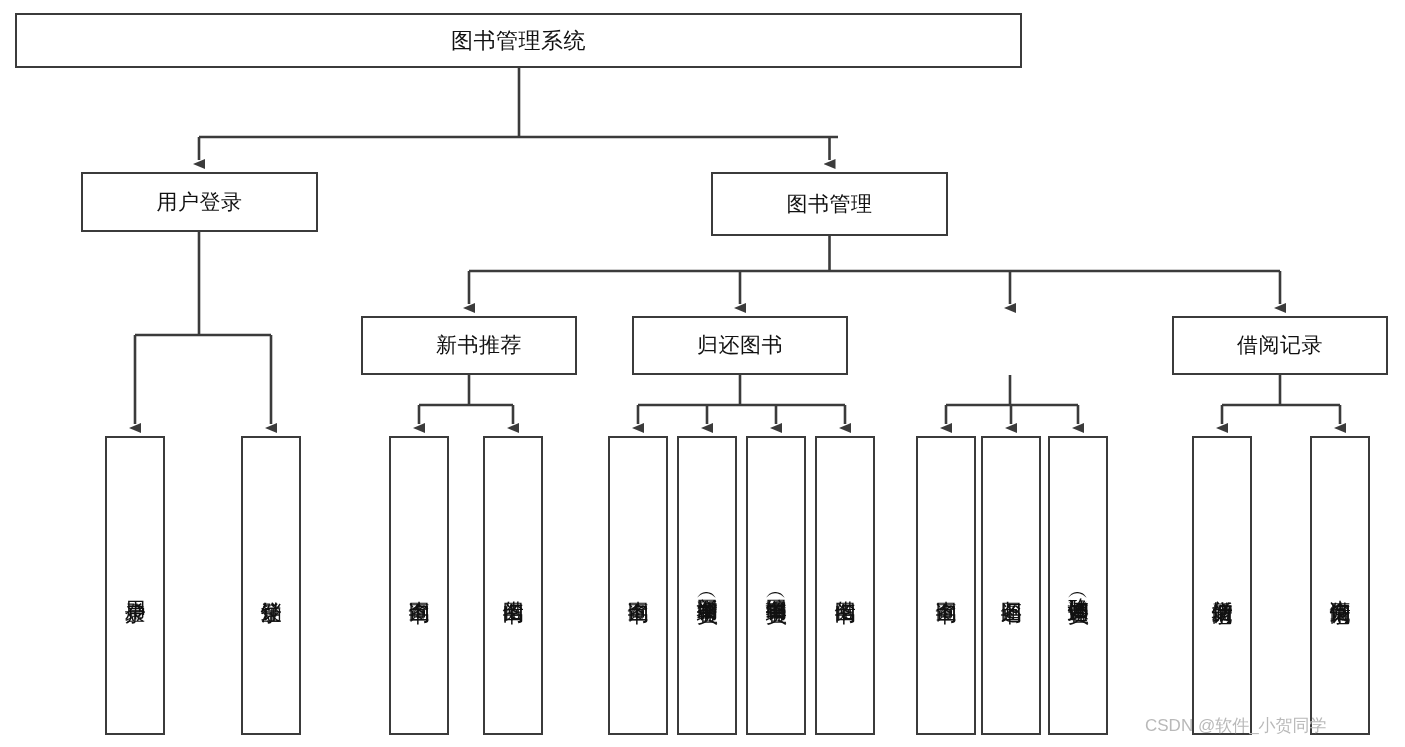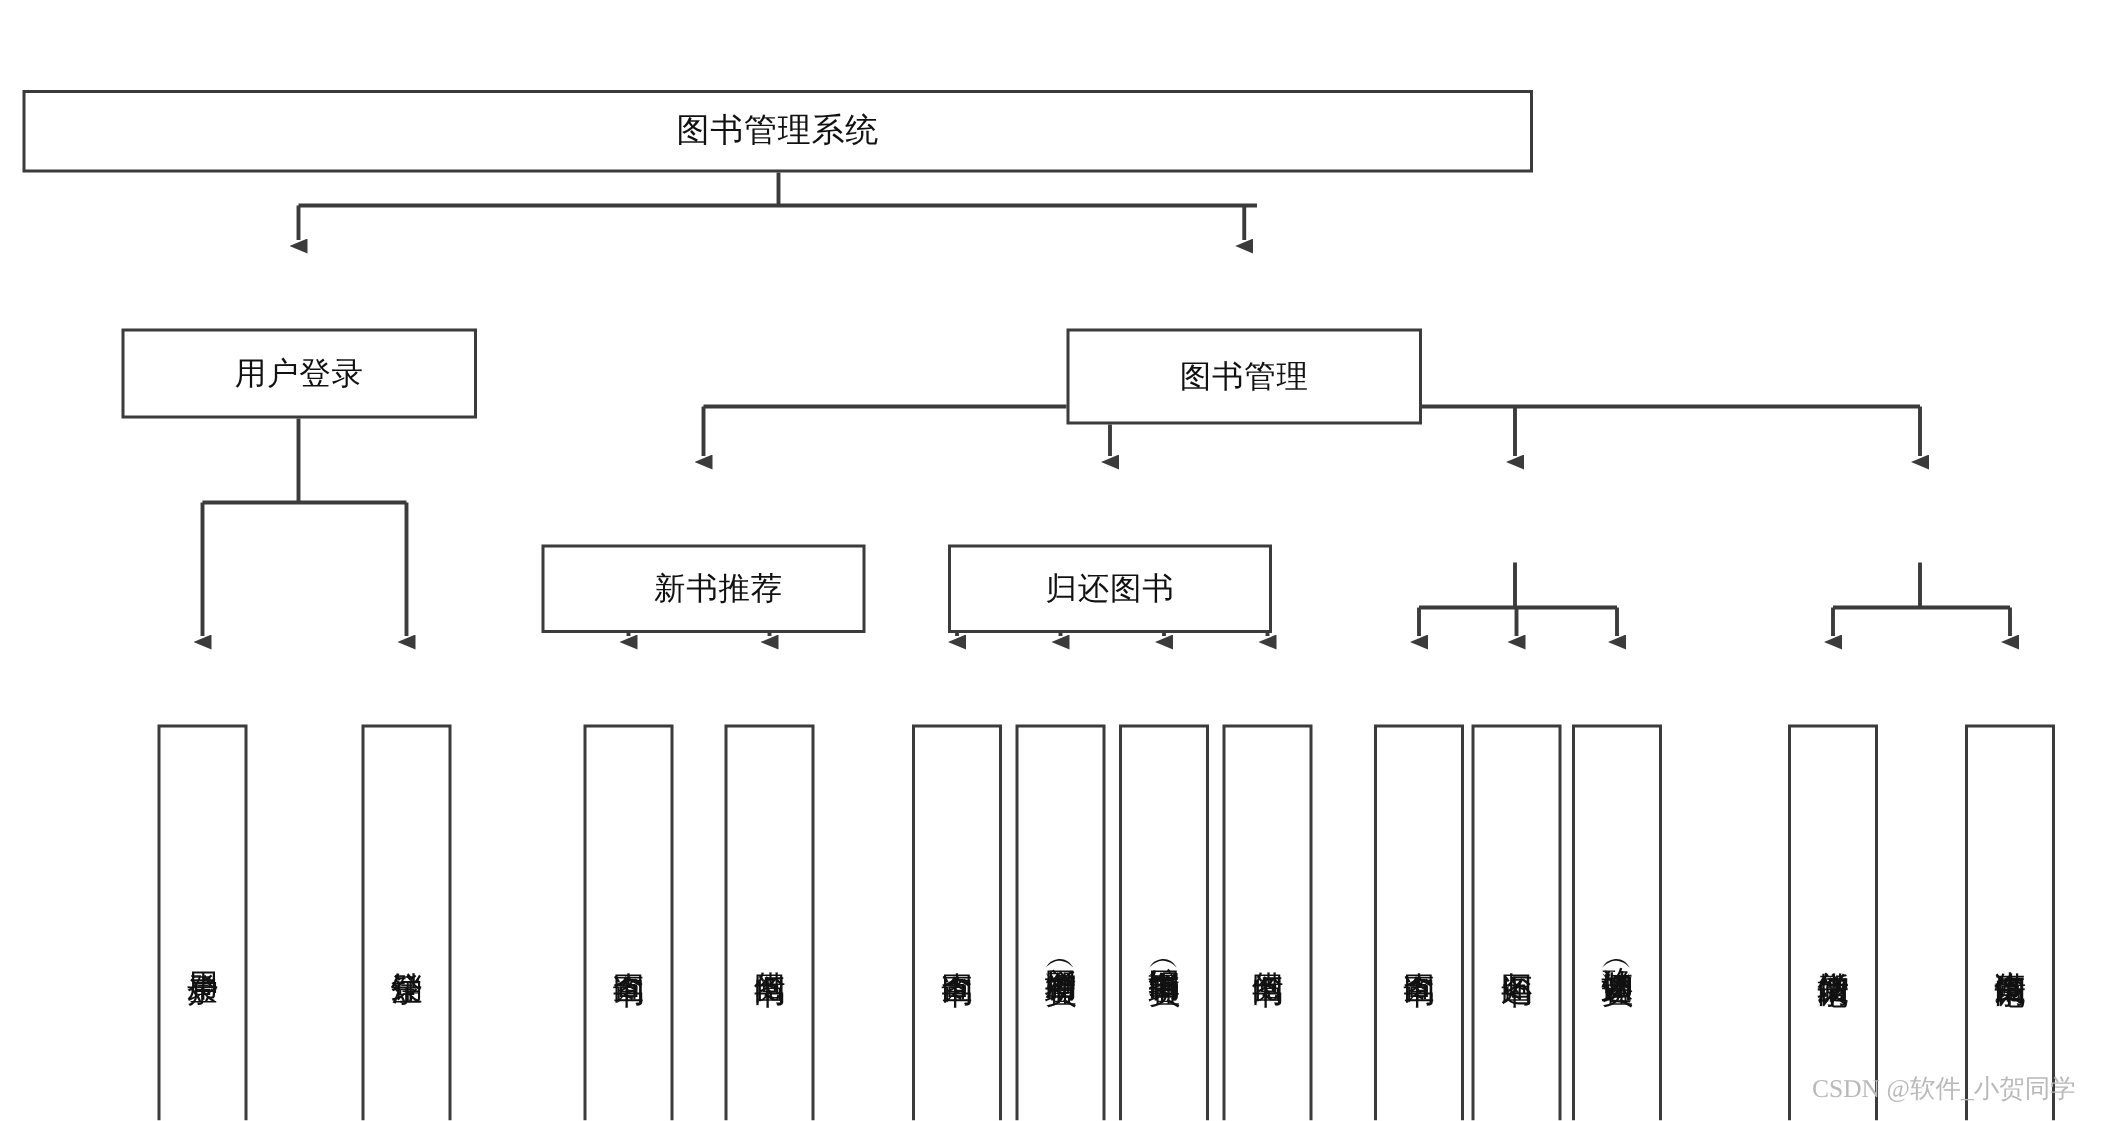--- a/index.html
+++ b/index.html
@@ -29,21 +29,20 @@
   .node {
     position: absolute;
     box-sizing: border-box;
     border: 2px solid #3b3b3b;
     background: #ffffff;
     display: flex;
     align-items: center;
     justify-content: center;
     color: #111111;
     z-index: 2;
-    margin-top: 47px;
   }
   .node .label {
     display: block;
     text-align: center;
     line-height: 1.18;
     white-space: pre;
   }
   
   .node.horiz .label {
     font-size: 21px;
@@ -60,27 +59,27 @@
   .node.vert .label {
     writing-mode: vertical-rl;
     text-orientation: upright;
     font-size: 21px;
     line-height: 1.06;
     letter-spacing: 1px;
     max-height: 270px;
   }
   .watermark {
     position: absolute;
-    left: 1208px;
+    left: 1145px;
     top: 714px;
     font-size: 17px;
     color: #b9b9b9;
     white-space: nowrap;
     z-index: 5;
-    font-family: Liberation Serif, serif;
+    font-family: Liberation Sans, sans-serif;
   }
 </style>
 </head>
 <body>
 
 <div id="canvas">
 
   <svg id="edges" viewBox="0 0 1405 747" xmlns="http://www.w3.org/2000/svg">
     <defs>
       <marker id="arrow" markerWidth="10" markerHeight="12" refX="1" refY="6" orient="auto" markerUnits="userSpaceOnUse">
@@ -143,20 +142,23 @@
   <div class="node horiz" style="left:711px;top:172px;width:237px;height:64px;">
     <span class="label">图书管理</span>
   </div>
 
   <div class="node horiz" style="left:361px;top:316px;width:216px;height:59px;padding-left:20px;">
     <span class="label">新书推荐</span>
   </div>
   <div class="node horiz" style="left:632px;top:316px;width:216px;height:59px;">
     <span class="label">归还图书</span>
   </div>
+  <div class="node horiz" style="left:1172px;top:316px;width:216px;height:59px;">
+    <span class="label">借阅记录</span>
+  </div>
 
   <div class="node vert" style="left:105px;top:436px;width:60px;height:299px;">
     <span class="label">用户登录</span>
   </div>
   <div class="node vert" style="left:241px;top:436px;width:60px;height:299px;">
     <span class="label">注销登录</span>
   </div>
 
   <div class="node vert" style="left:389px;top:436px;width:60px;height:299px;">
     <span class="label">查询图书</span>

